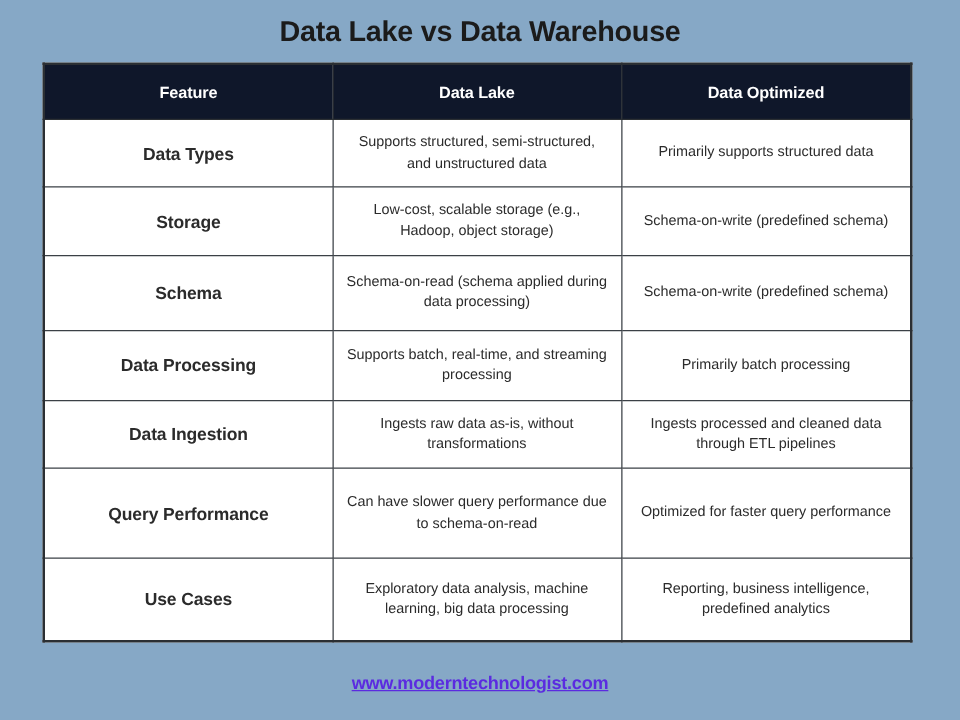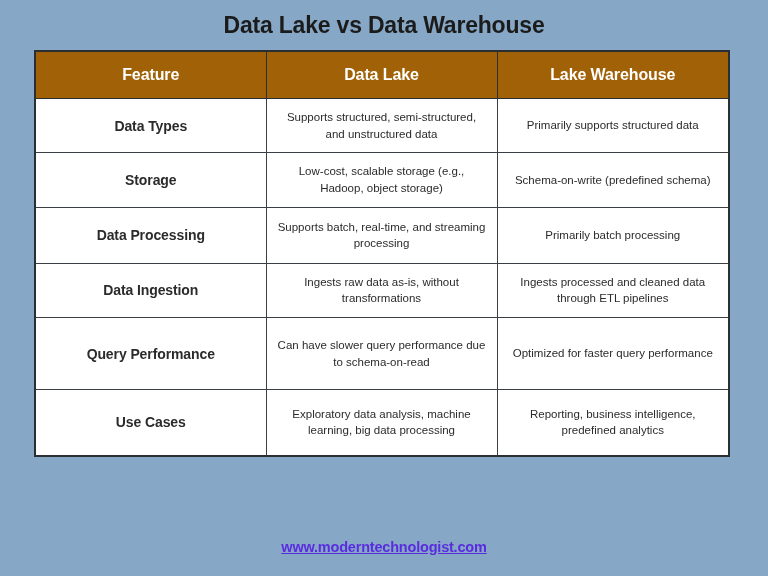--- a/index.html
+++ b/index.html
@@ -46,23 +46,23 @@
     table-layout: fixed;
     border: 2px solid #2b2f33;
     background: #ffffff;
   }
 
   table.compare col.c-feature { width: 231px; }
   table.compare col.c-lake    { width: 231px; }
   table.compare col.c-wh      { width: 232px; }
 
   table.compare th {
-    background: #a16207;
+    background: #0f172a;
     color: #ffffff;
-    font-size: 16px;
+    font-size: 13px;
     font-weight: bold;
     text-align: center;
     padding: 14px 16px;
     border: 1px solid #2b2f33;
     letter-spacing: -0.1px;
   }
 
   table.compare td {
     border: 1px solid #3b4046;
     text-align: center;
@@ -119,37 +119,42 @@
     <table class="compare">
       <colgroup>
         <col class="c-feature">
         <col class="c-lake">
         <col class="c-wh">
       </colgroup>
       <thead>
         <tr>
           <th>Feature</th>
           <th>Data Lake</th>
-          <th>Lake Warehouse</th>
+          <th>Data Optimized</th>
         </tr>
       </thead>
       <tbody>
 
         <tr class="row-h-1">
           <td class="feature-cell">Data Types</td>
           <td class="value-cell">Supports structured, semi-structured, and unstructured data</td>
           <td class="value-cell">Primarily supports structured data</td>
         </tr>
 
         <tr class="row-h-2">
           <td class="feature-cell">Storage</td>
           <td class="value-cell">Low-cost, scalable storage (e.g., Hadoop, object storage)</td>
           <td class="value-cell">Schema-on-write (predefined schema)</td>
         </tr>
 
+        <tr class="row-h-3">
+          <td class="feature-cell">Schema</td>
+          <td class="value-cell">Schema-on-read (schema applied during data processing)</td>
+          <td class="value-cell">Schema-on-write (predefined schema)</td>
+        </tr>
 
         <tr class="row-h-4">
           <td class="feature-cell">Data Processing</td>
           <td class="value-cell">Supports batch, real-time, and streaming processing</td>
           <td class="value-cell">Primarily batch processing</td>
         </tr>
 
         <tr class="row-h-5">
           <td class="feature-cell">Data Ingestion</td>
           <td class="value-cell">Ingests raw data as-is, without transformations</td>

